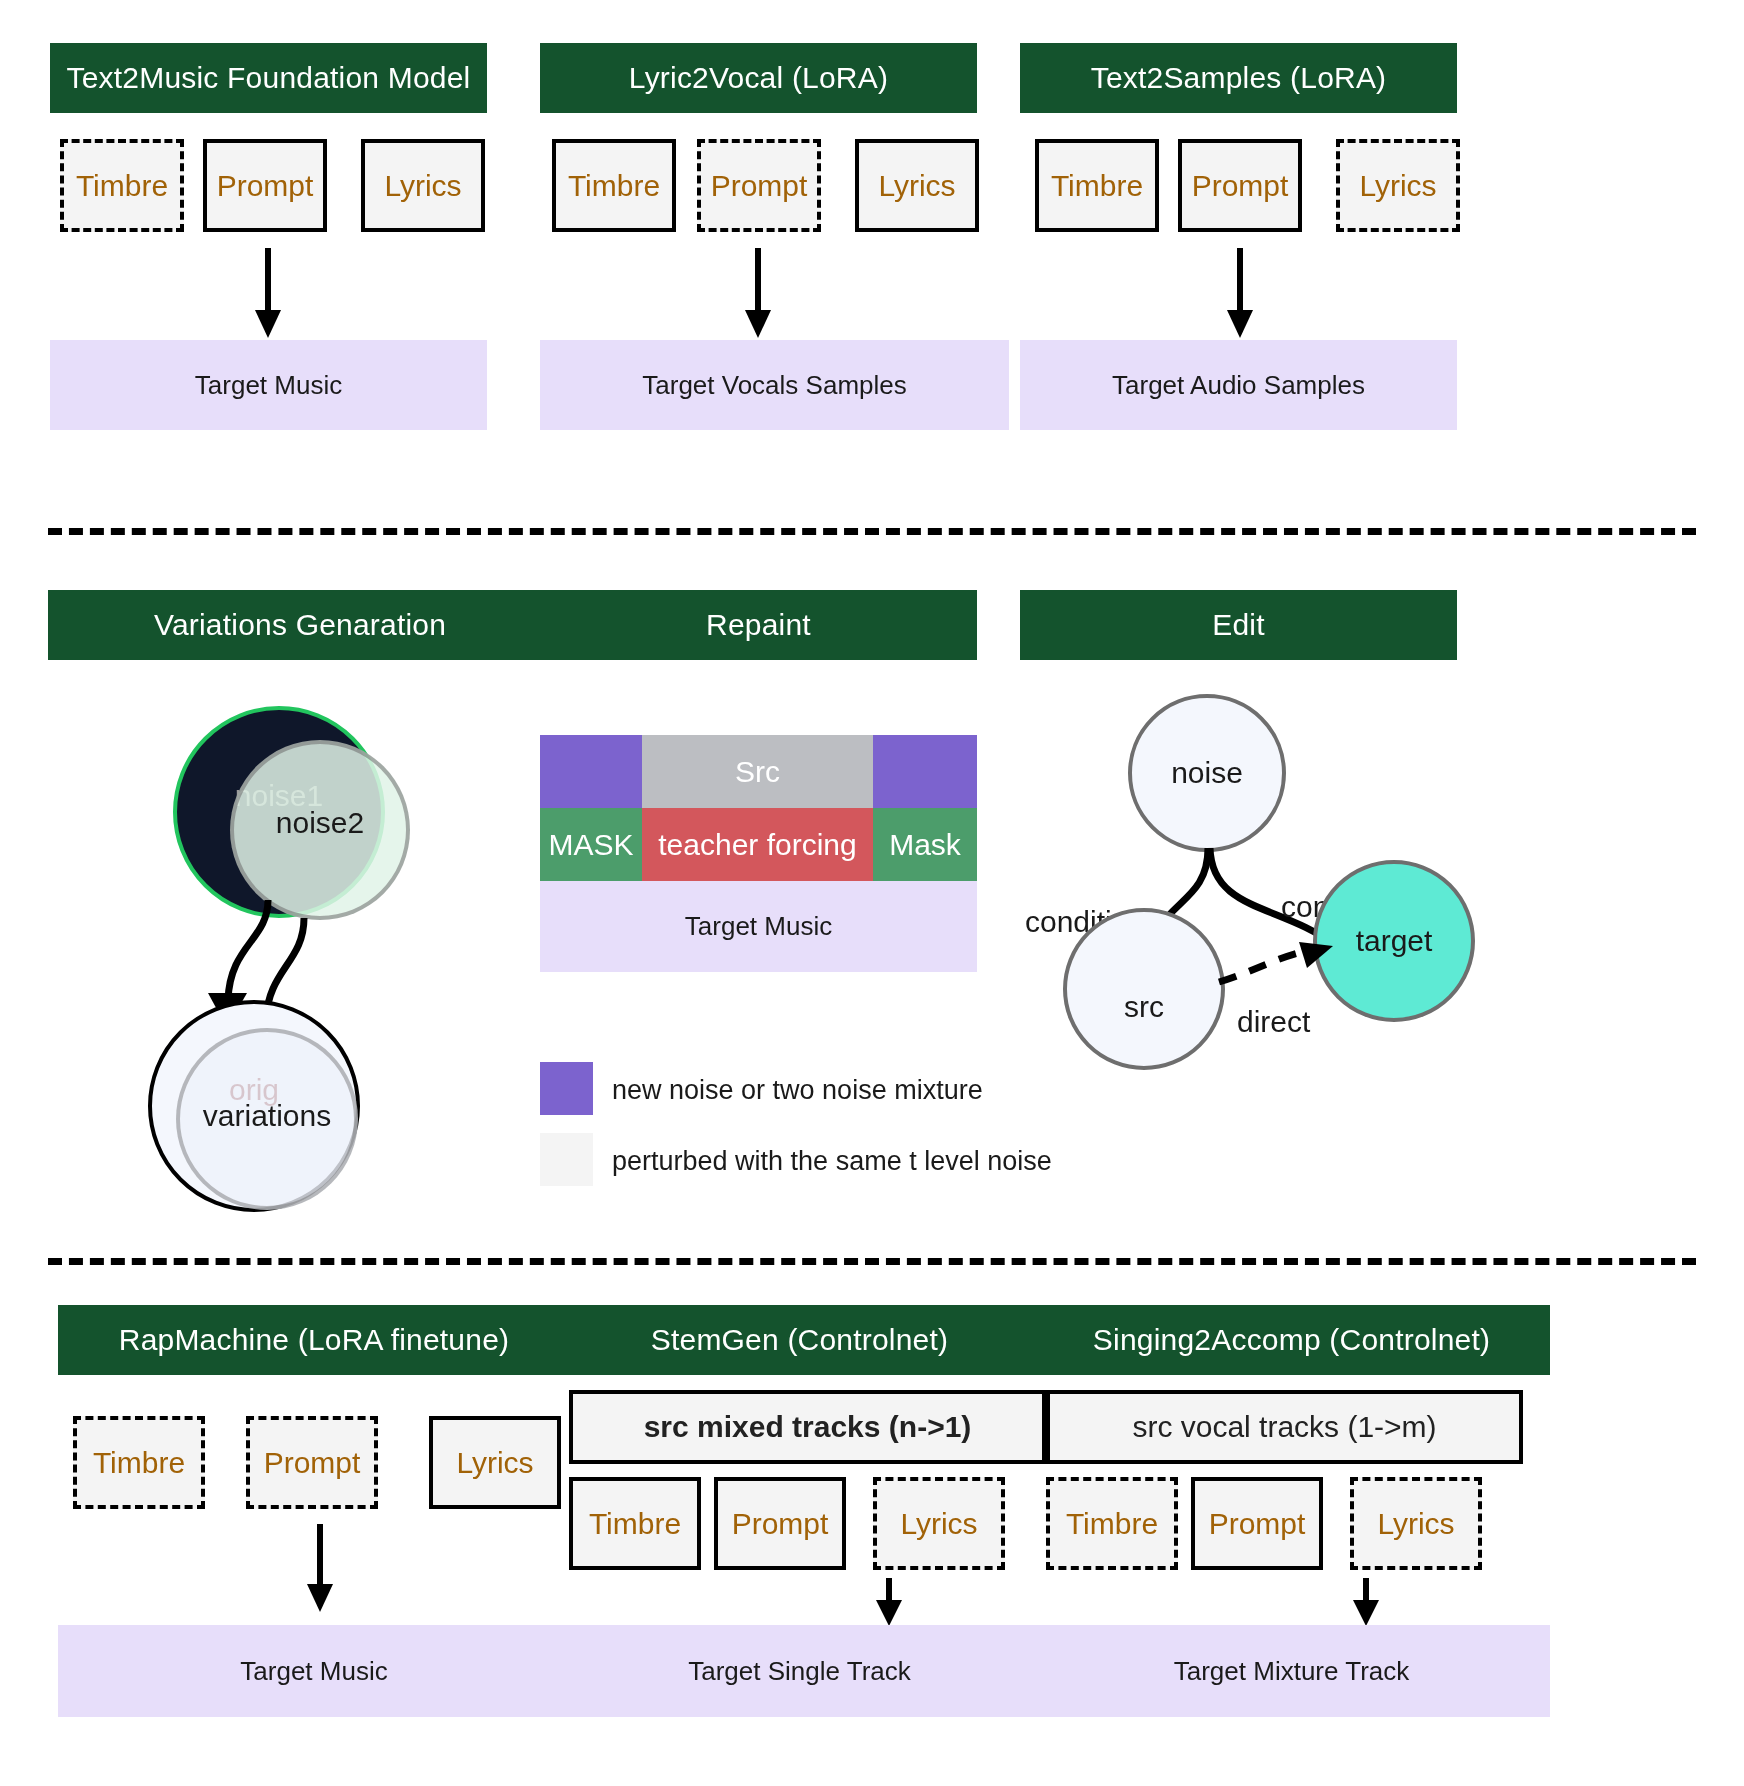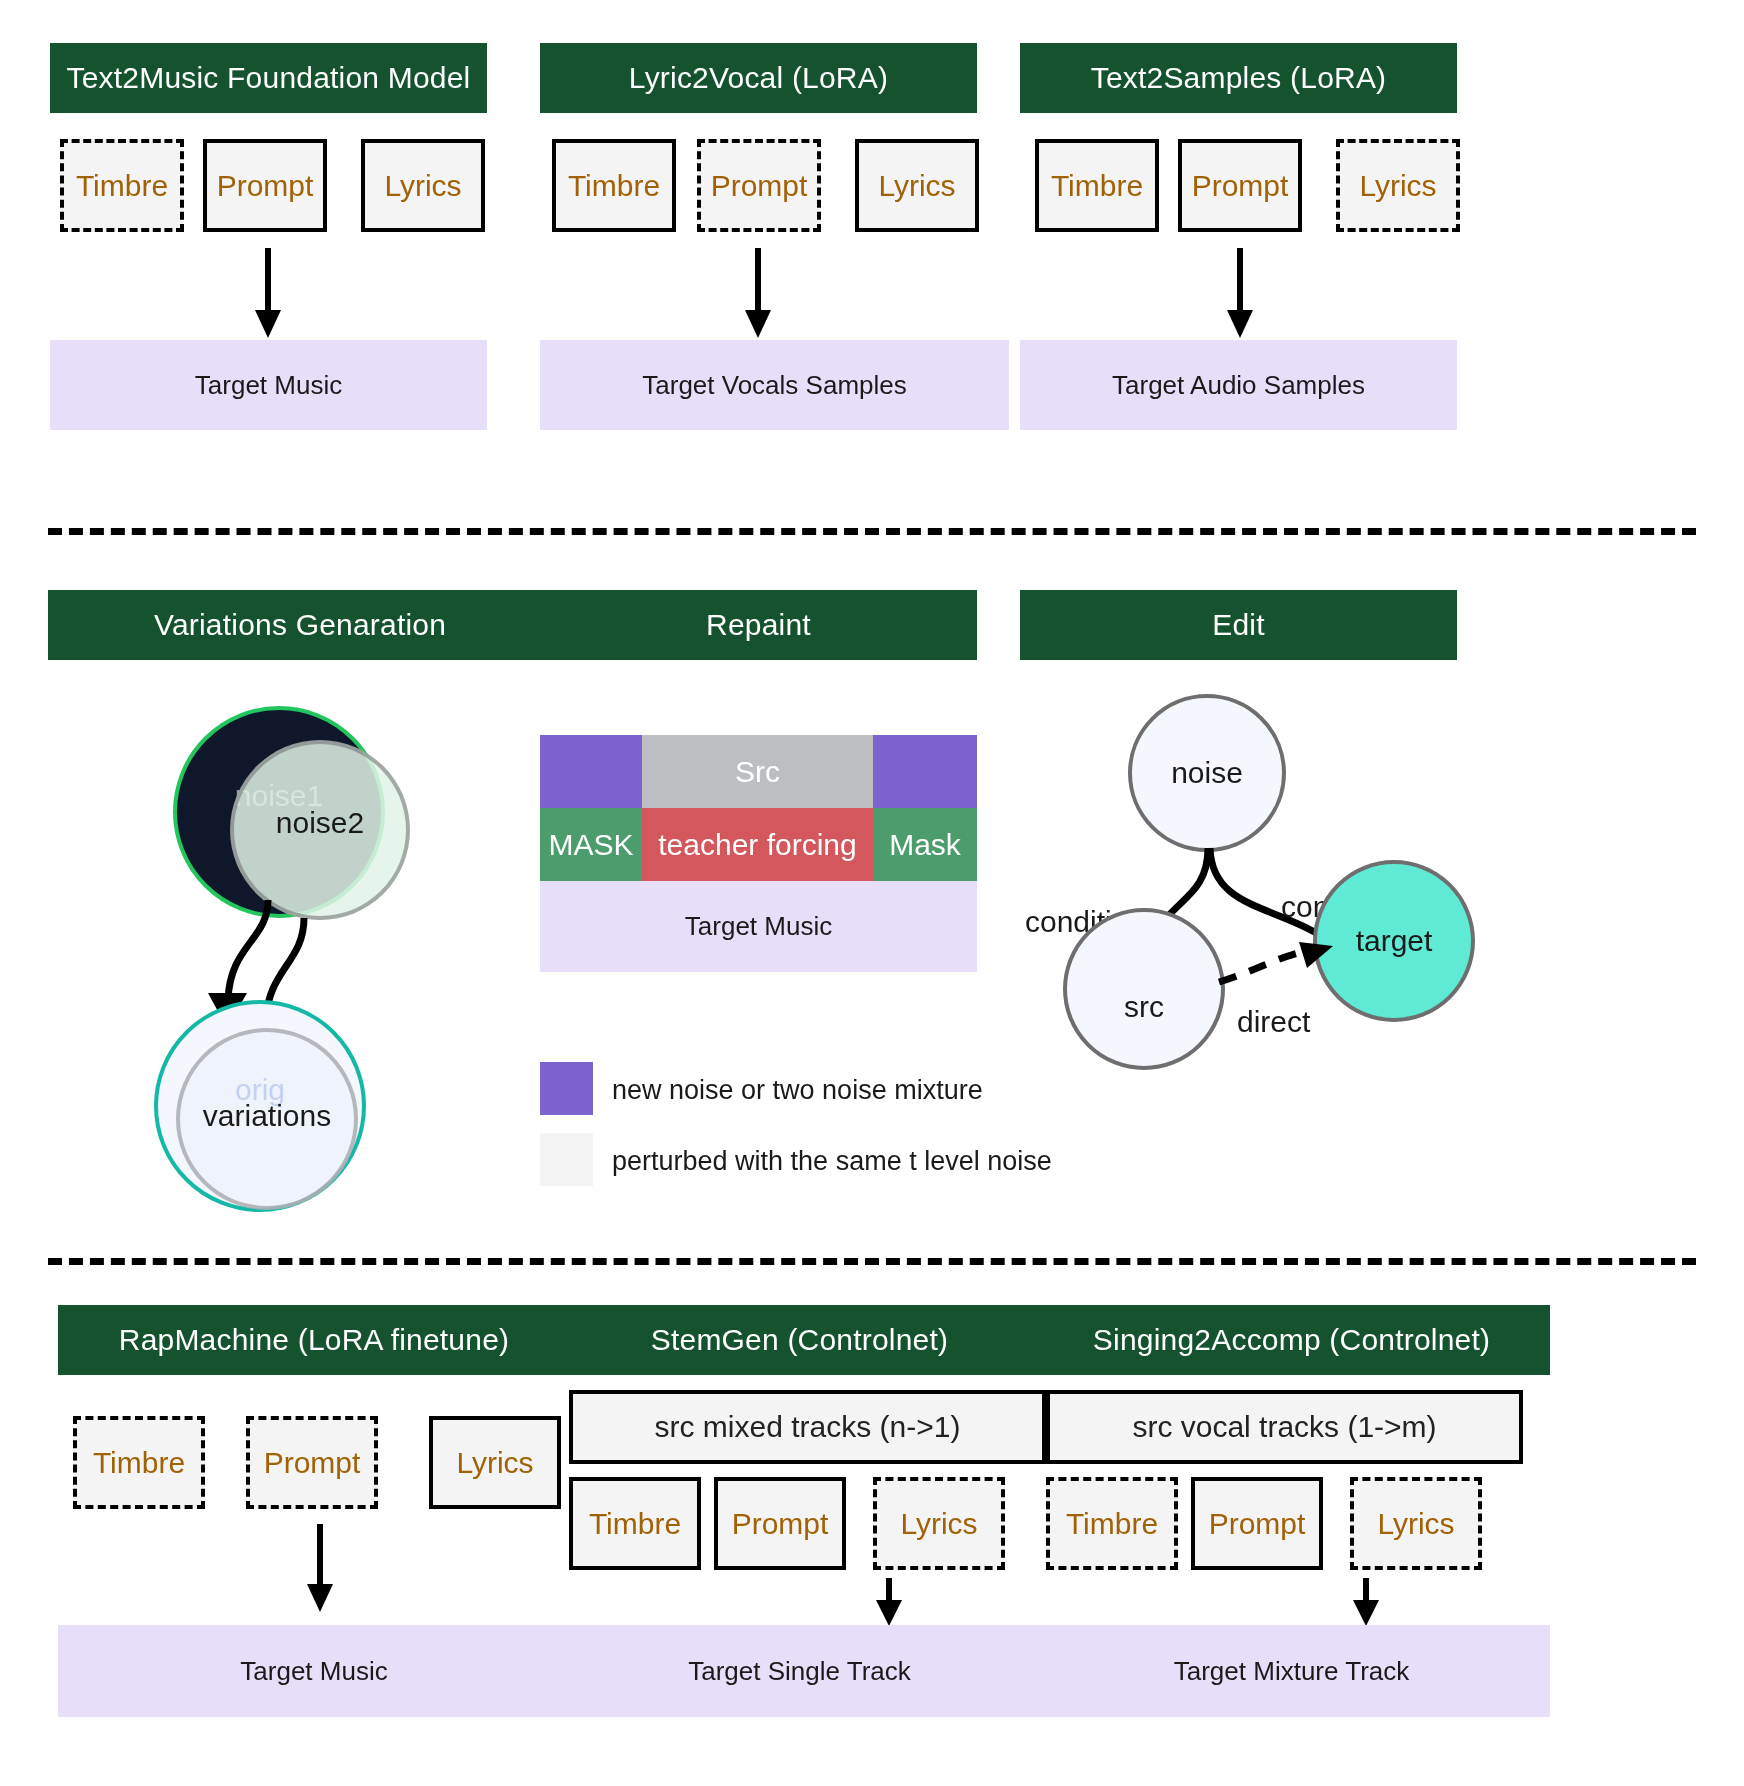--- a/index.html
+++ b/index.html
@@ -164,22 +164,22 @@
     <span style="position:absolute; left:50%; top:46%; transform:translate(-50%,-50%);">noise2</span>
   </div>
 
   <svg class="arrow-svg" style="left:200px; top:900px; width:180px; height:180px;">
     <path d="M 68 0 C 68 40, 30 45, 28 100" stroke="#000" stroke-width="7" fill="none"></path>
     <polygon points="27,128 8,93 47,93" fill="#000"></polygon>
     <path d="M 104 18 C 104 62, 68 70, 66 120" stroke="#000" stroke-width="7" fill="none"></path>
     <polygon points="65,150 46,115 85,115" fill="#000"></polygon>
   </svg>
 
-  <div class="circ" style="left:154px; top:1000px; width:212px; height:212px;
-       background:#f4f7fd; border:4px solid #14b8a6; color:#1d4ed8;">
+  <div class="circ" style="left:148px; top:1000px; width:212px; height:212px;
+       background:#f4f7fd; border:4px solid #000000; color:#7f1d1d;">
     <span style="position:absolute; left:50%; top:42%; transform:translate(-50%,-50%);">orig</span>
   </div>
   <div class="circ" style="left:176px; top:1028px; width:182px; height:182px;
        background:rgba(238,241,250,0.8); border:4px solid rgba(110,110,110,0.45); color:#1a1a1a;">
     <span style="position:absolute; left:50%; top:48%; transform:translate(-50%,-50%);">variations</span>
   </div>
 
   <div class="abs hdr" style="left:540px; top:590px; width:437px; height:70px;">Repaint</div>
 
   <div class="abs rp-cell rp-purple" style="left:540px; top:735px; width:102px; height:73px;"></div>
@@ -244,21 +244,21 @@
 
   <svg class="arrow-svg" style="left:300px; top:1524px; width:40px; height:90px;">
     <line x1="20" y1="0" x2="20" y2="70" stroke="#000" stroke-width="6"></line>
     <polygon points="20,88 7,60 33,60" fill="#000"></polygon>
   </svg>
 
   <div class="abs target" style="left:58px; top:1625px; width:512px; height:92px;">Target Music</div>
 
   <div class="abs hdr" style="left:553px; top:1305px; width:493px; height:70px;">StemGen (Controlnet)</div>
 
-  <div class="abs wide-box" style="left:569px; top:1390px; width:477px; height:74px;">src mixed tracks (n-&gt;1)</div>
+  <div class="abs wide-box" style="left:569px; top:1390px; width:477px; height:74px;font-weight:bold;">src mixed tracks (n-&gt;1)</div>
 
   <div class="abs token solid" style="left:569px; top:1477px; width:132px; height:93px;">Timbre</div>
   <div class="abs token solid" style="left:714px; top:1477px; width:132px; height:93px;">Prompt</div>
   <div class="abs token dashed" style="left:873px; top:1477px; width:132px; height:93px;">Lyrics</div>
 
   <svg class="arrow-svg" style="left:869px; top:1578px; width:40px; height:50px;">
     <line x1="20" y1="0" x2="20" y2="30" stroke="#000" stroke-width="6"></line>
     <polygon points="20,48 7,22 33,22" fill="#000"></polygon>
   </svg>
 

